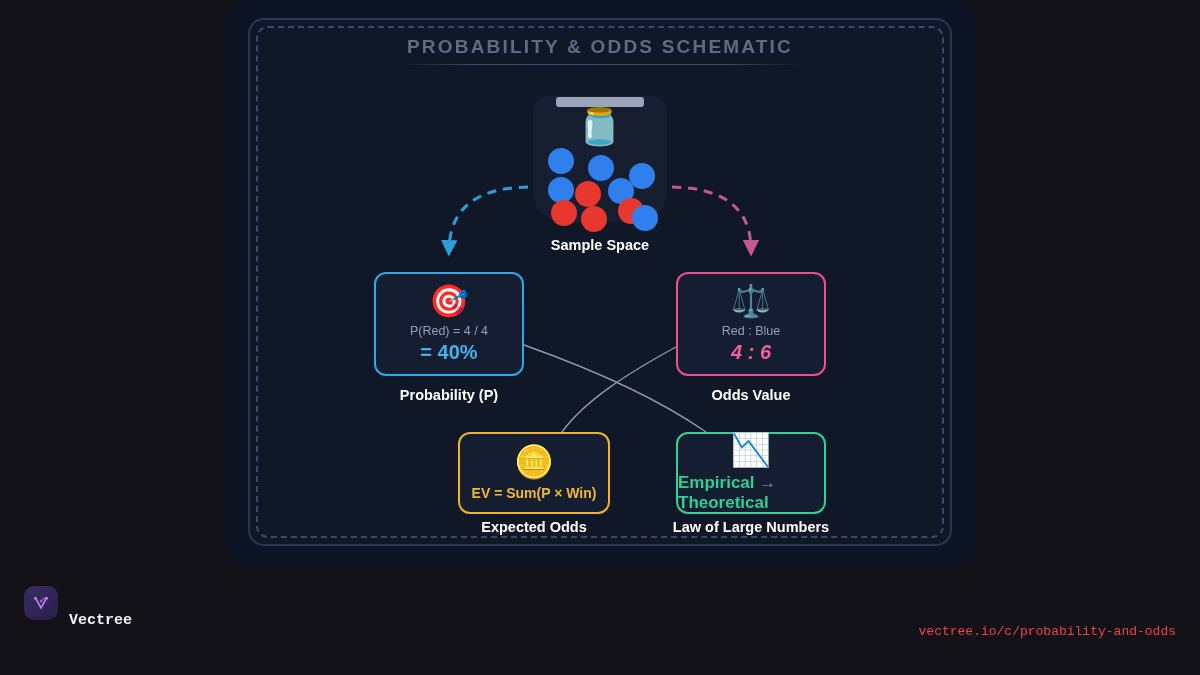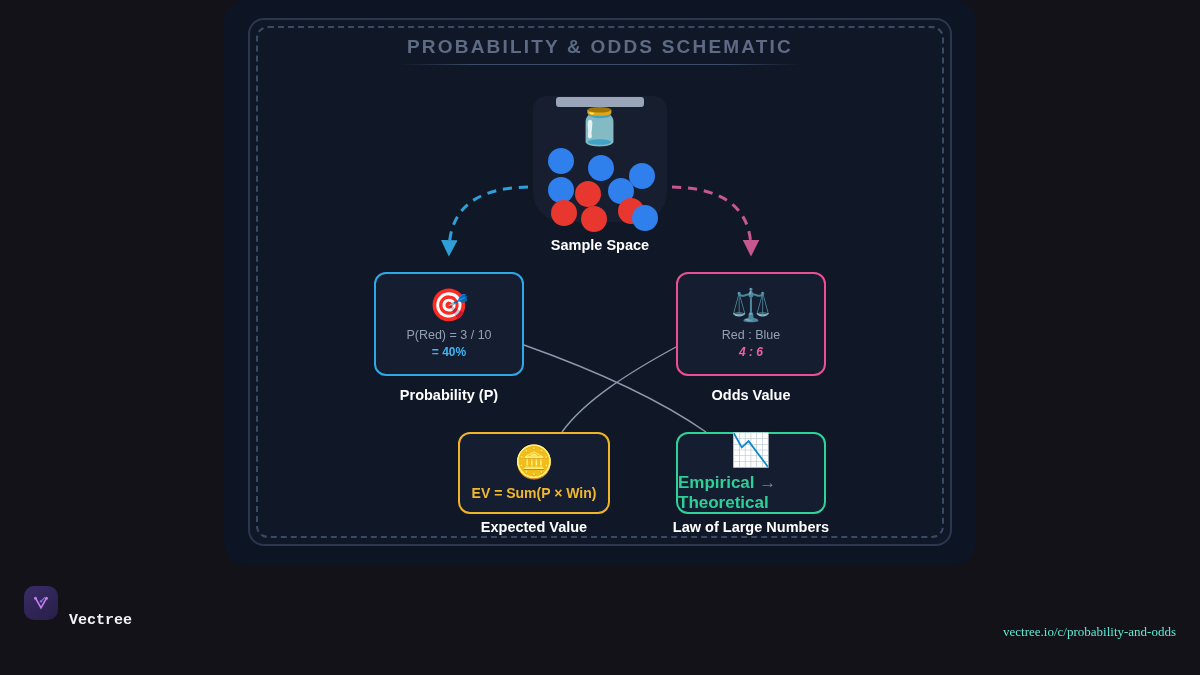--- a/index.html
+++ b/index.html
@@ -81,21 +81,21 @@
   .box {
     position: absolute;
     background: #151e30;
     border-radius: 12px;
     border: 2px solid #888;
     display: flex; flex-direction: column;
     align-items: center; justify-content: center;
   }
   .box .emoji { font-size: 32px; line-height: 1; margin-bottom: 7px; }
   .box .sub { font-size: 12.5px; color: #93a0b4; margin-bottom: 3px; }
-  .box .val { font-size: 12px; font-weight: bold; }
+  .box .val { font-size: 20px; font-weight: bold; }
   .box .formula { font-size: 14px; font-weight: bold; }
 
   .box.prob { left: 374px; top: 272px; width: 150px; height: 104px;
               border-color: #2fa8e8; }
   .box.prob .val { color: #3fb4f0; }
 
   .box.odds { left: 676px; top: 272px; width: 150px; height: 104px;
               border-color: #ec4f93; }
   .box.odds .val { color: #f2609e; font-style: italic; }
 
@@ -124,22 +124,22 @@
     margin-top: 36px;
   }
   .page-title {
     position: absolute; left: 24px; top: 612px;
     color: #ffffff; font-size: 34px; font-weight: bold;
     font-family: "Liberation Mono", monospace;
     letter-spacing: 0.5px;
   }
   .page-url {
     position: absolute; right: 24px; top: 624px;
-    color: #5eead4; font-size: 13px;
-    font-family: Liberation Serif, serif;
+    color: #ef4444; font-size: 13px;
+    font-family: Liberation Mono, monospace;
   }
 </style>
 </head>
 <body>
 
 <div id="stage">
 
   <div class="card-outer"></div>
   <div class="card-frame"></div>
   <div class="dashed-frame"></div>
@@ -176,37 +176,37 @@
   <div class="ball blue" style="left:608px; top:178px;"></div>
   <div class="ball red" style="left:551px; top:200px;"></div>
   <div class="ball red" style="left:581px; top:206px;"></div>
   <div class="ball red" style="left:618px; top:198px;"></div>
   <div class="ball blue" style="left:632px; top:205px;"></div>
 
   <div class="node-label" style="left:500px; top:237px; width:200px;">Sample Space</div>
 
   <div class="box prob">
     <span class="emoji">🎯</span>
-    <span class="sub">P(Red) = 3 / 10</span>
+    <span class="sub">P(Red) = 4 / 4</span>
     <span class="val">= 40%</span>
   </div>
   <div class="node-label" style="left:374px; top:387px; width:150px;">Probability (P)</div>
 
   <div class="box odds">
     <span class="emoji">⚖️</span>
     <span class="sub">Red : Blue</span>
     <span class="val">4 : 6</span>
   </div>
   <div class="node-label" style="left:676px; top:387px; width:150px;">Odds Value</div>
 
   <div class="box ev">
     <span class="emoji">🪙</span>
     <span class="formula">EV = Sum(P × Win)</span>
   </div>
-  <div class="node-label" style="left:458px; top:519px; width:152px;">Expected Value</div>
+  <div class="node-label" style="left:458px; top:519px; width:152px;">Expected Odds</div>
 
   <div class="box lln">
     <span class="emoji">📉</span>
     <span class="formula">
       <span>Empirical</span>
       <span class="arrow-sep">→</span>
       <span>Theoretical</span>
     </span>
   </div>
   <div class="node-label" style="left:650px; top:519px; width:202px;">Law of Large Numbers</div>

